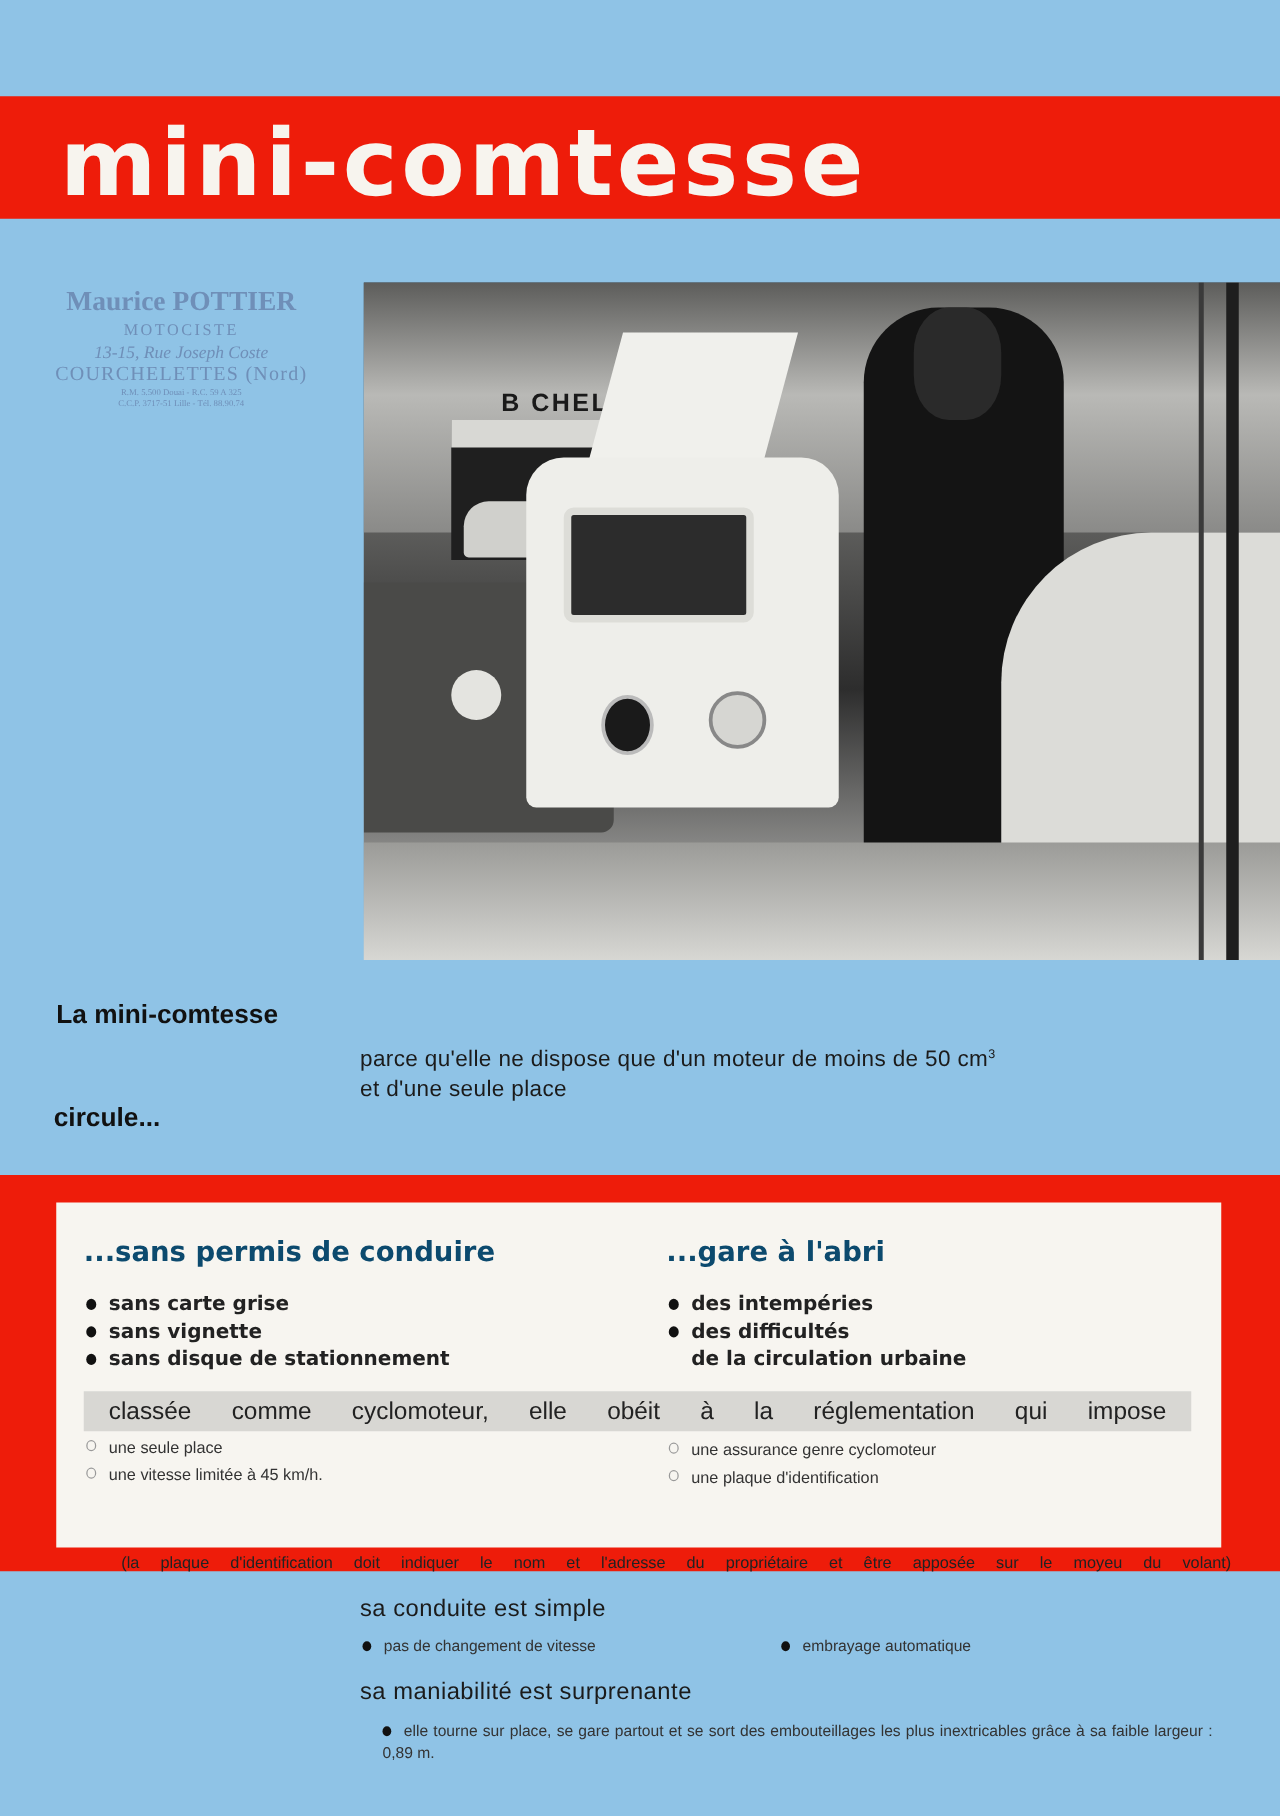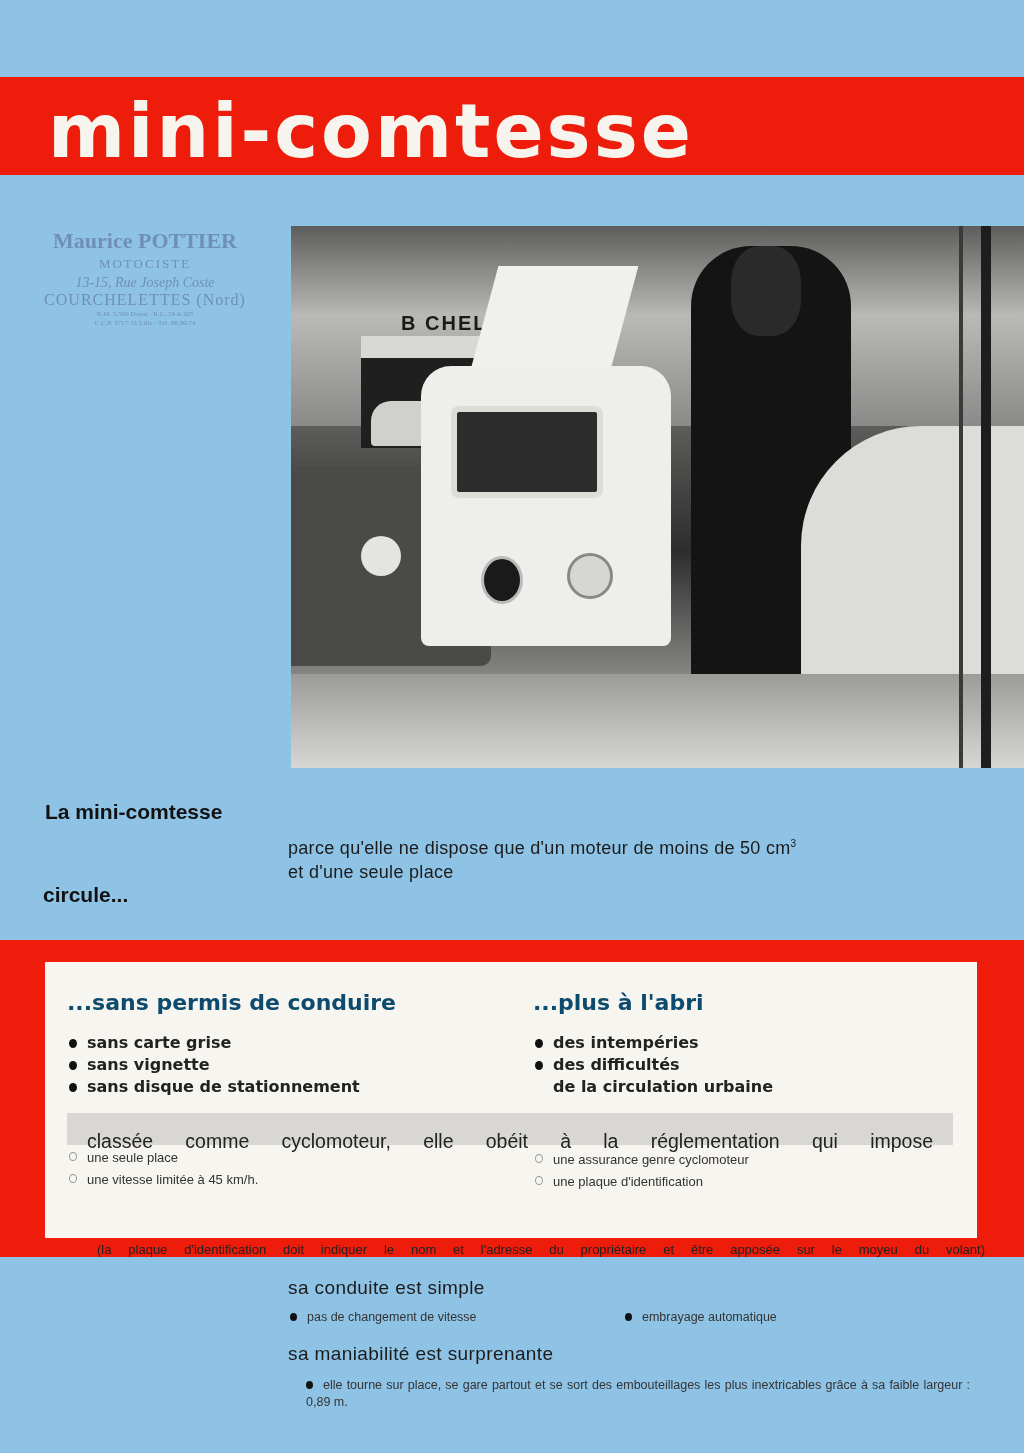--- a/index.html
+++ b/index.html
@@ -65,21 +65,21 @@
   #red-band { left: 0; top: 940px; width: 1024px; height: 317px; background: #ee1c0a; }
   #white-panel { left: 45px; top: 962px; width: 932px; height: 276px; background: #f7f5f0; }
 
   .col-title { position: absolute; font-family: "DejaVu Sans", sans-serif; font-weight: bold; font-size: 22px; color: #0c4a6e; }
   .bul-list { position: absolute; font-family: "DejaVu Sans", sans-serif; font-weight: bold; font-size: 16px; color: #222; }
   .bul-list .li { height: 22px; line-height: 22px; white-space: nowrap; }
   .dot { display: inline-block; width: 8px; height: 9px; border-radius: 50%; background: #111; margin-right: 10px; vertical-align: 0px; }
   .nodot { display: inline-block; width: 8px; margin-right: 10px; }
 
   #reg-bar { left: 67px; top: 1113px; width: 886px; height: 32px; background: #d8d7d3; }
-  #reg-text { left: 67px; top: 1113px; width: 886px; height: 32px; line-height: 32px; font-size: 19.5px; color: #222; text-align: justify; text-align-last: justify; padding: 12px 20px; box-sizing: border-box; word-spacing: 4px; }
+  #reg-text { left: 67px; top: 1113px; width: 886px; height: 32px; line-height: 32px; font-size: 19.5px; color: #222; text-align: justify; text-align-last: justify; padding: 0 20px; box-sizing: border-box; word-spacing: 4px; }
 
   .ring-list { position: absolute; font-size: 13px; color: #333; }
   .ring-list .li { height: 22px; line-height: 22px; white-space: nowrap; }
   .ring { display: inline-block; width: 6px; height: 7px; border: 1px solid #999; border-radius: 50%; margin-right: 10px; vertical-align: 1px; }
   #note { left: 67px; top: 1242px; width: 888px; font-size: 13px; color: #222; text-align: justify; text-align-last: justify; margin-left: 30px; }
 
   
   .sec-title { position: absolute; font-size: 19px; color: #1b1b1b; letter-spacing: 0.4px; }
   .small-bul { position: absolute; font-size: 12.5px; color: #333; white-space: nowrap; }
   .small-bul .dot { width: 7px; height: 8px; margin-right: 10px; }
@@ -132,21 +132,21 @@
 <div id="red-band" class="abs"></div>
 <div id="white-panel" class="abs"></div>
 
 <div class="col-title" style="left:67px; top:990px;">...sans permis de conduire</div>
 <div class="bul-list" style="left:69px; top:1032px;">
   <div class="li"><span class="dot"></span><span>sans carte grise</span></div>
   <div class="li"><span class="dot"></span><span>sans vignette</span></div>
   <div class="li"><span class="dot"></span><span>sans disque de stationnement</span></div>
 </div>
 
-<div class="col-title" style="left:533px; top:990px;">...plus à l'abri</div>
+<div class="col-title" style="left:533px; top:990px;">...gare à l'abri</div>
 <div class="bul-list" style="left:535px; top:1032px;">
   <div class="li"><span class="dot"></span><span>des intempéries</span></div>
   <div class="li"><span class="dot"></span><span>des difficultés</span></div>
   <div class="li"><span class="nodot"></span><span>de la circulation urbaine</span></div>
 </div>
 
 <div id="reg-bar" class="abs"></div>
 <div id="reg-text" class="abs">classée comme cyclomoteur, elle obéit à la réglementation qui impose</div>
 
 <div class="ring-list" style="left:69px; top:1147px;">

